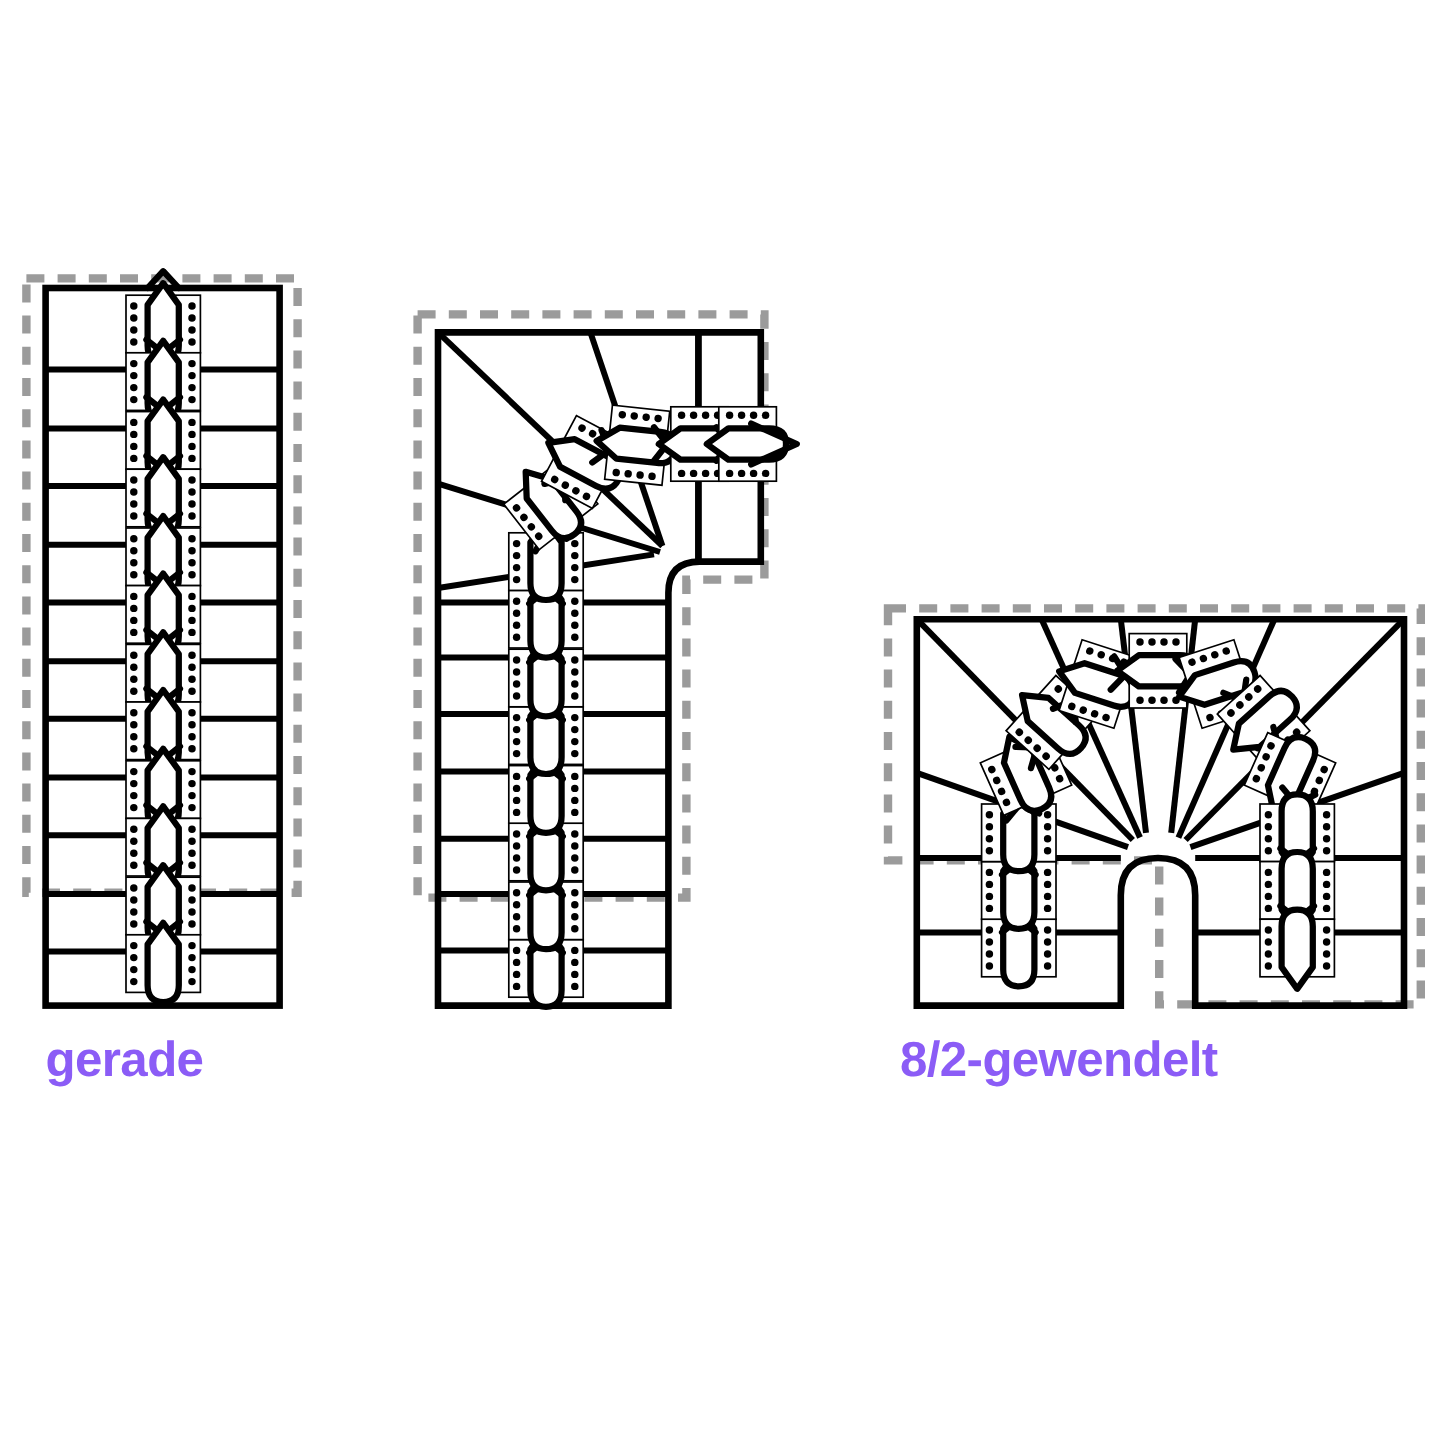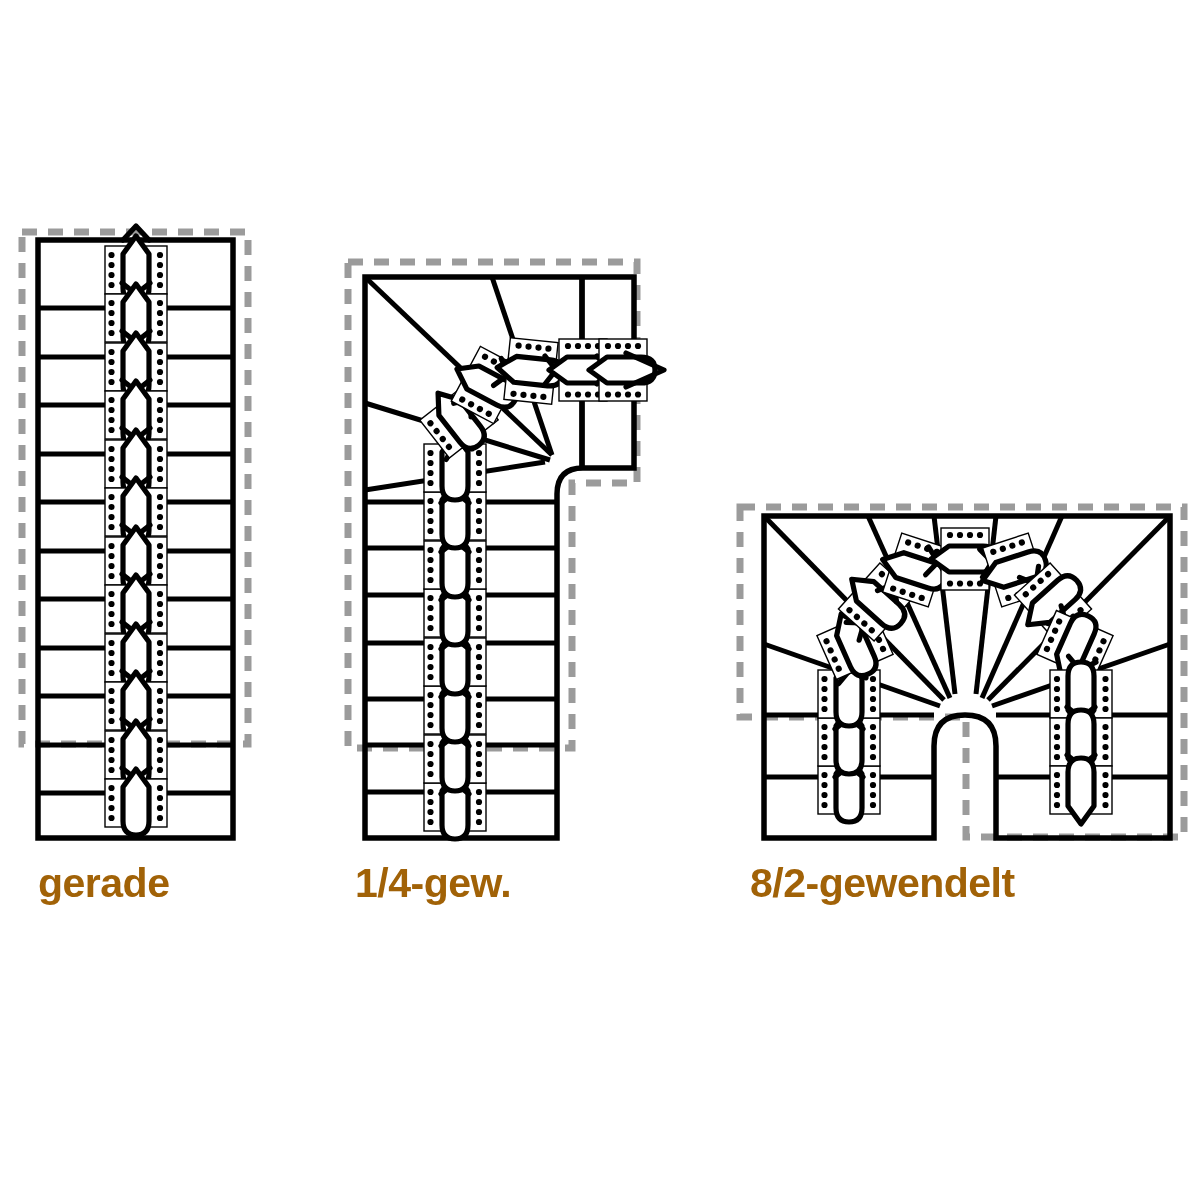--- a/index.html
+++ b/index.html
@@ -24,21 +24,21 @@
     left: 0;
     width: 1200px;
     height: 1200px;
   }
   .caption {
     position: absolute;
     font-family: "Liberation Sans", sans-serif;
     font-weight: bold;
     font-size: 41px;
     letter-spacing: -0.5px;
-    color: #a16207;
+    color: #8b5cf6;
     white-space: nowrap;
   }
   #caption-gerade   { left: 38px;  top: 860px; }
   #caption-quarter  { left: 355px; top: 860px; }
   #caption-half     { left: 750px; top: 860px; }
 </style>
 </head>
 <body>
 
 <div id="figure">
@@ -245,17 +245,16 @@
         <use href="#link-cross" transform="translate(1081,718) rotate(180)"></use>
         <use href="#link-unit" transform="translate(1081,742) rotate(180)"></use>
         <use href="#link-cross" transform="translate(1081,766) rotate(180)"></use>
         <use href="#link-unit" transform="translate(1081,790) rotate(180)"></use>
       </g>
     </g>
   </svg>
 
   <div class="caption" id="caption-gerade">gerade</div>
 
-  <div class="caption" id="caption-quarter">1/4-gew.</div>
 
   <div class="caption" id="caption-half">8/2-gewendelt</div>
 
 </div>
 
 </body></html>

